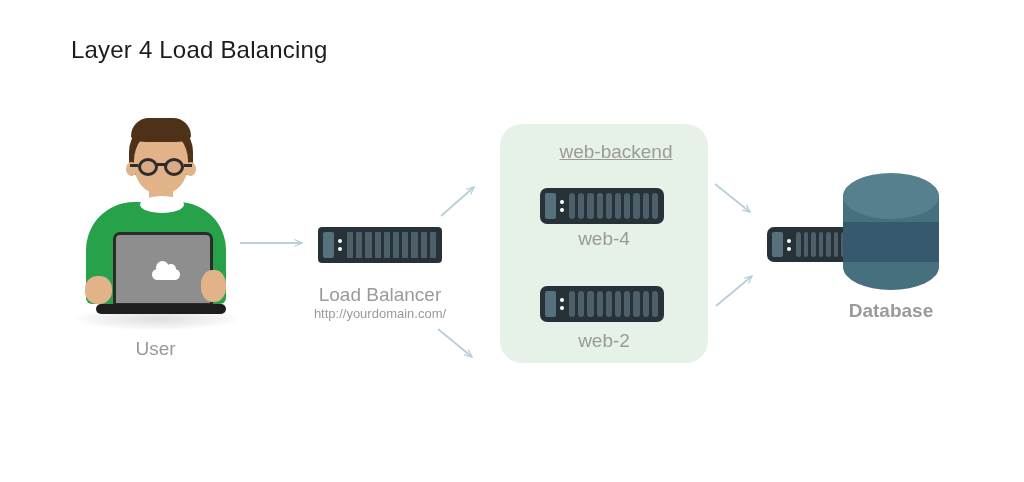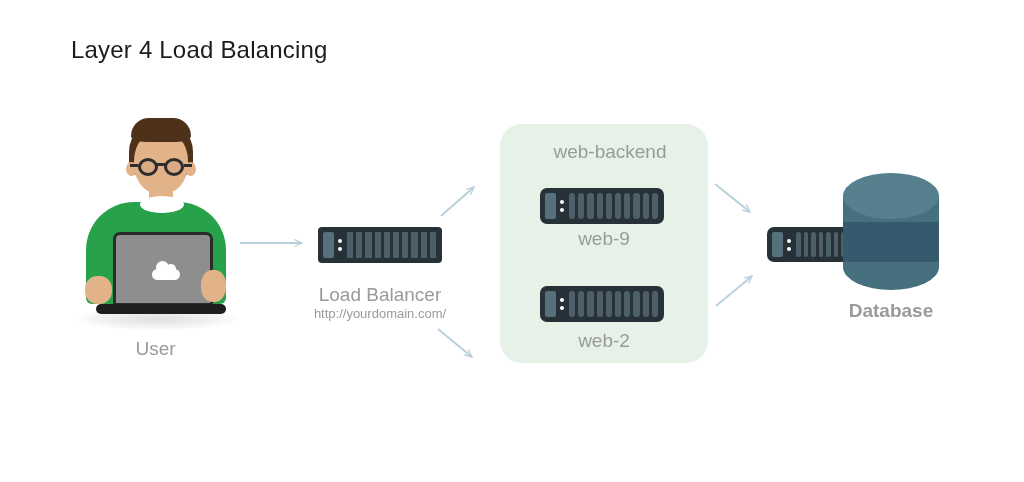--- a/index.html
+++ b/index.html
@@ -42,21 +42,21 @@
   .server.rounded .slats i{border-radius:3px;}
 
   
   .lb-node{left:300px;top:222px;width:144px;height:110px;}
   .lb-node .server{left:10px;top:5px;width:124px;height:36px;}
   .lb-node .lbl-main{position:absolute;left:0;top:63px;width:100%;}
   .lb-node .lbl-url{position:absolute;left:0;top:84px;width:100%;font-size:13px;color:var(--label-text);text-align:center;}
 
   
   .backend{left:492px;top:124px;width:208px;height:239px;background:var(--group-bg);border-radius:22px;}
-  .backend .group-lbl{position:absolute;left:6px;top:18px;width:100%;}
+  .backend .group-lbl{position:absolute;left:12px;top:18px;width:100%;text-decoration:underline;}
   .backend .server{left:40px;top:64px;width:124px;height:36px;}
   .backend .server.s2{top:162px;}
   .backend .web1-lbl{position:absolute;left:0;top:105px;width:100%;}
   .backend .web2-lbl{position:absolute;left:0;top:207px;width:100%;}
 
   
   .db-node{left:755px;top:170px;width:185px;height:165px;font-weight:bold;}
   .db-node .server{left:4px;top:57px;width:92px;height:35px;z-index:1;}
   .cyl-bottom{position:absolute;left:80px;top:74px;width:96px;height:46px;border-radius:50%;background:var(--db-body);z-index:2;}
   .cyl-body{position:absolute;left:80px;top:25px;width:96px;height:72px;z-index:3;
@@ -175,21 +175,21 @@
           <i></i>
           <i></i>
           <i></i>
           <i></i>
           <i></i>
           <i></i>
           <i></i>
           <i></i>
         </span>
     </div>
-    <div class="lbl web1-lbl">web-9</div>
+    <div class="lbl web1-lbl">web-4</div>
     <div class="server rounded s2">
       <span class="panel"></span>
       <span class="dots">
         <span class="dot"></span>
           <span class="dot"></span>
       </span>
       <span class="slats">
           <i></i>
           <i></i>
           <i></i>

